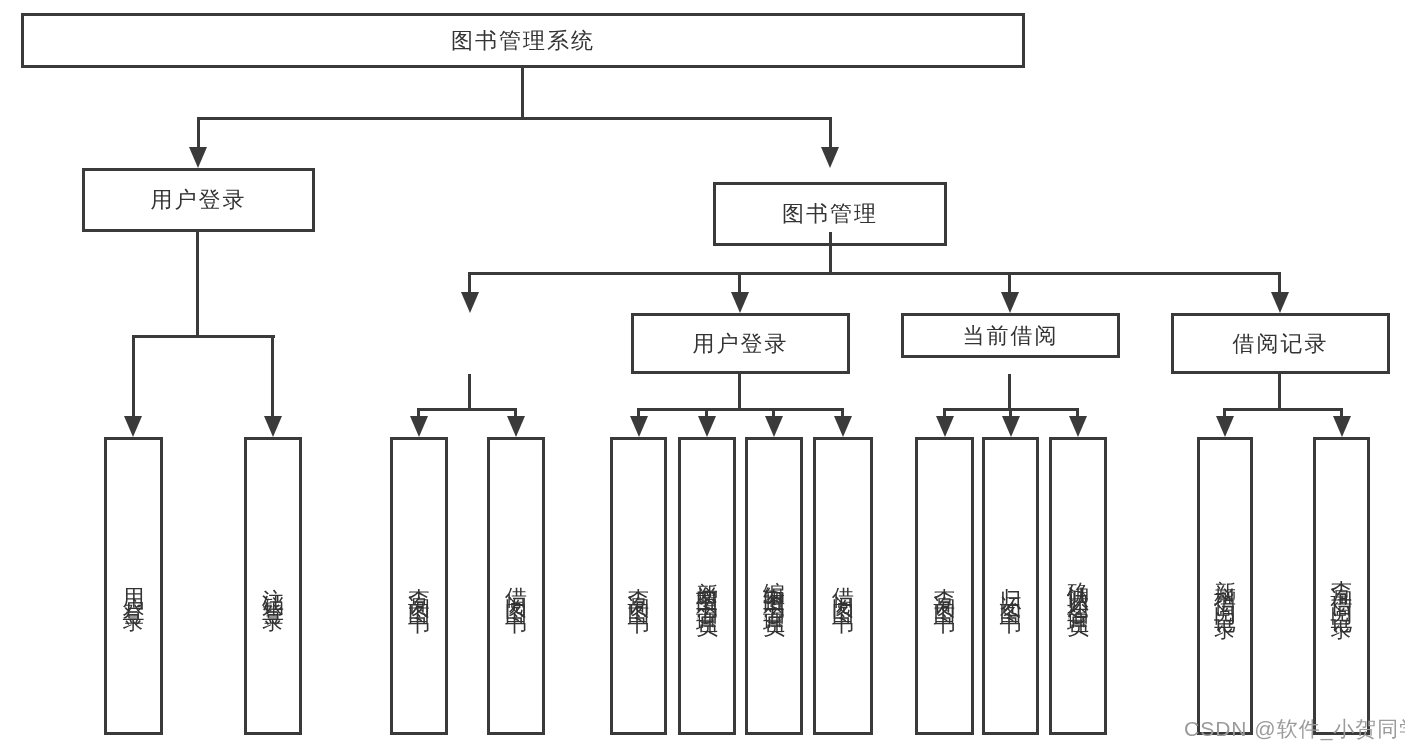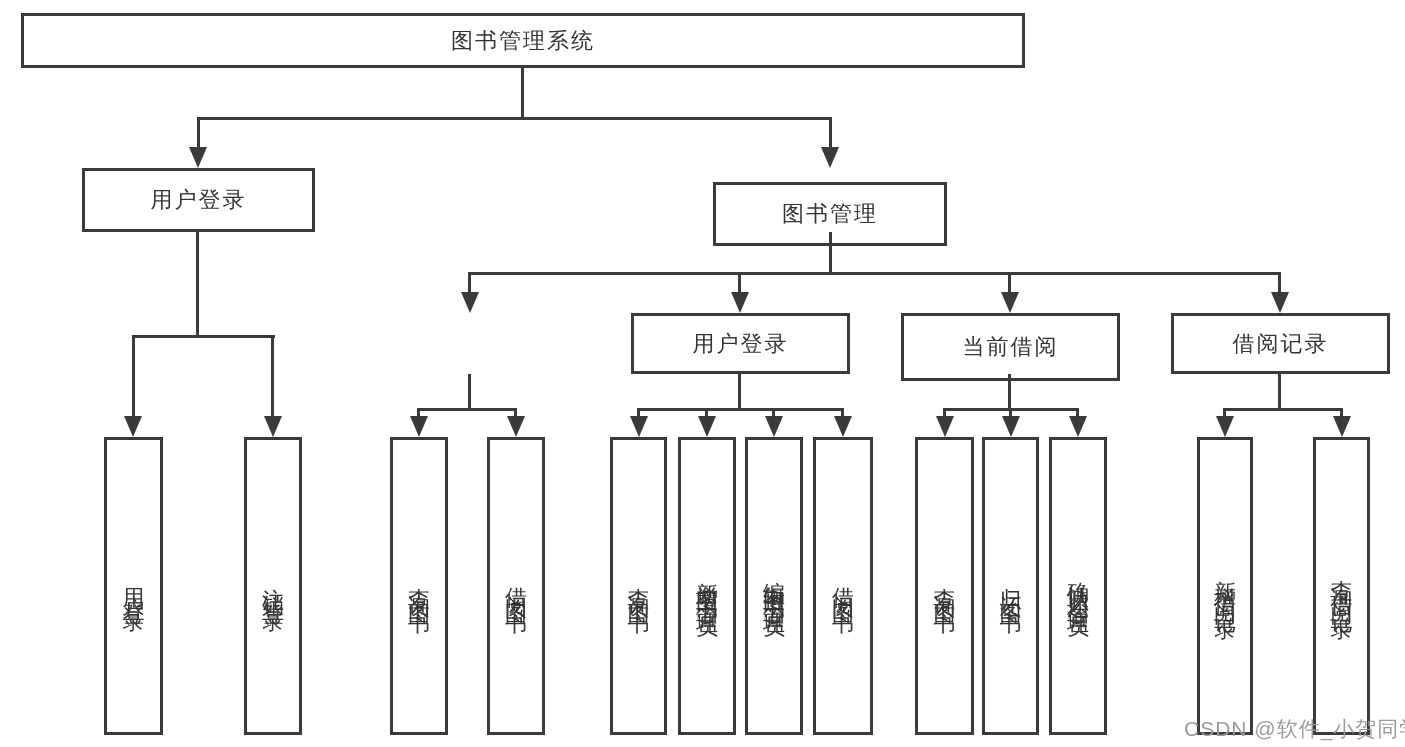--- a/index.html
+++ b/index.html
@@ -108,21 +108,21 @@
   <div class="vline" style="left:738px; top:272px; height:23px;"></div>
   <div class="arrow" style="left:731px; top:292px;"></div>
   <div class="vline" style="left:1008px; top:272px; height:23px;"></div>
   <div class="arrow" style="left:1001px; top:292px;"></div>
   <div class="vline" style="left:1278px; top:272px; height:23px;"></div>
   <div class="arrow" style="left:1271px; top:292px;"></div>
 
   <div class="box" style="left:631px; top:313px; width:219px; height:61px;">
     <span>用户登录</span>
   </div>
-  <div class="box" style="left:901px; top:313px; width:219px; height:68px;">
+  <div class="box" style="left:901px; top:313px; width:219px; height:45px;">
     <span>当前借阅</span>
   </div>
   <div class="box" style="left:1171px; top:313px; width:219px; height:61px;">
     <span>借阅记录</span>
   </div>
 
   <div class="vline" style="left:468px; top:374px; height:34px;"></div>
   <div class="hline" style="left:417px; top:408px; width:100px;"></div>
   <div class="vline" style="left:417px; top:408px; height:10px;"></div>
   <div class="arrow" style="left:410px; top:416px;"></div>

